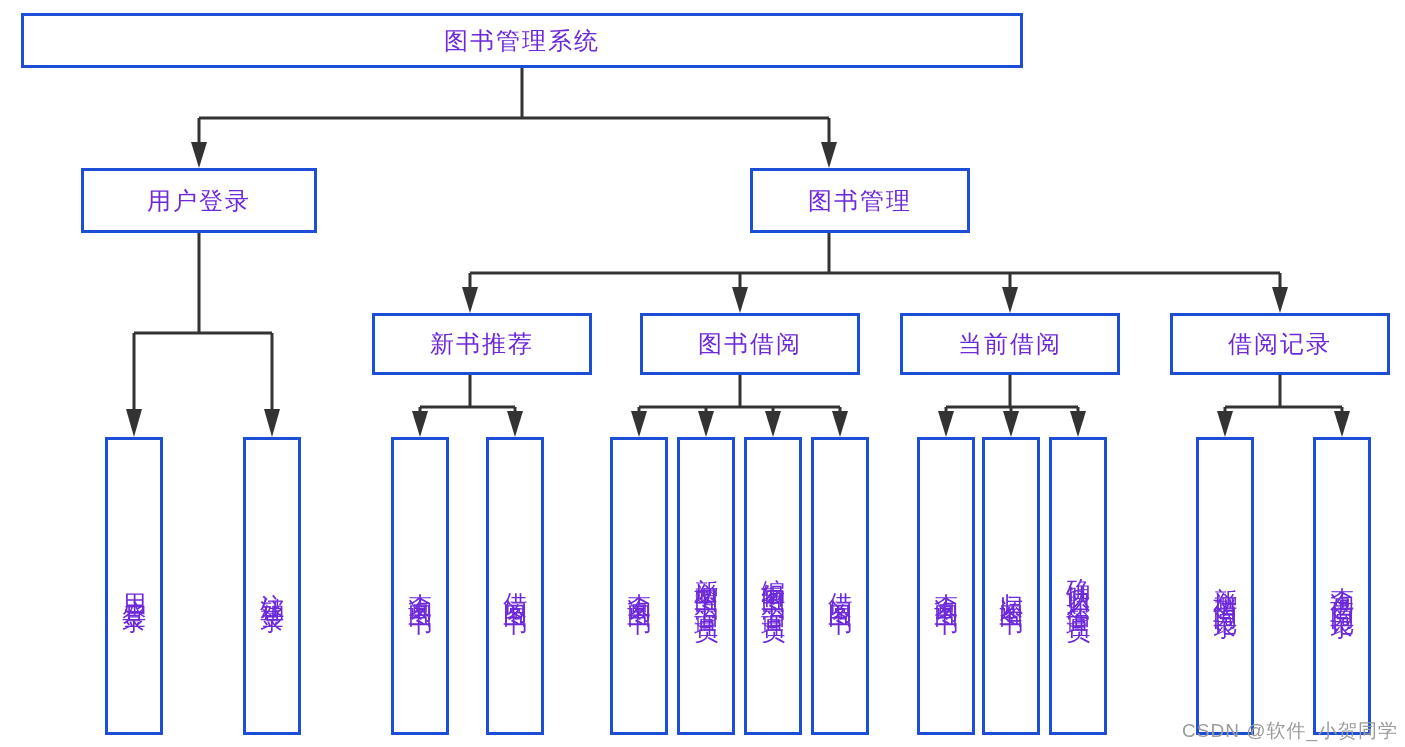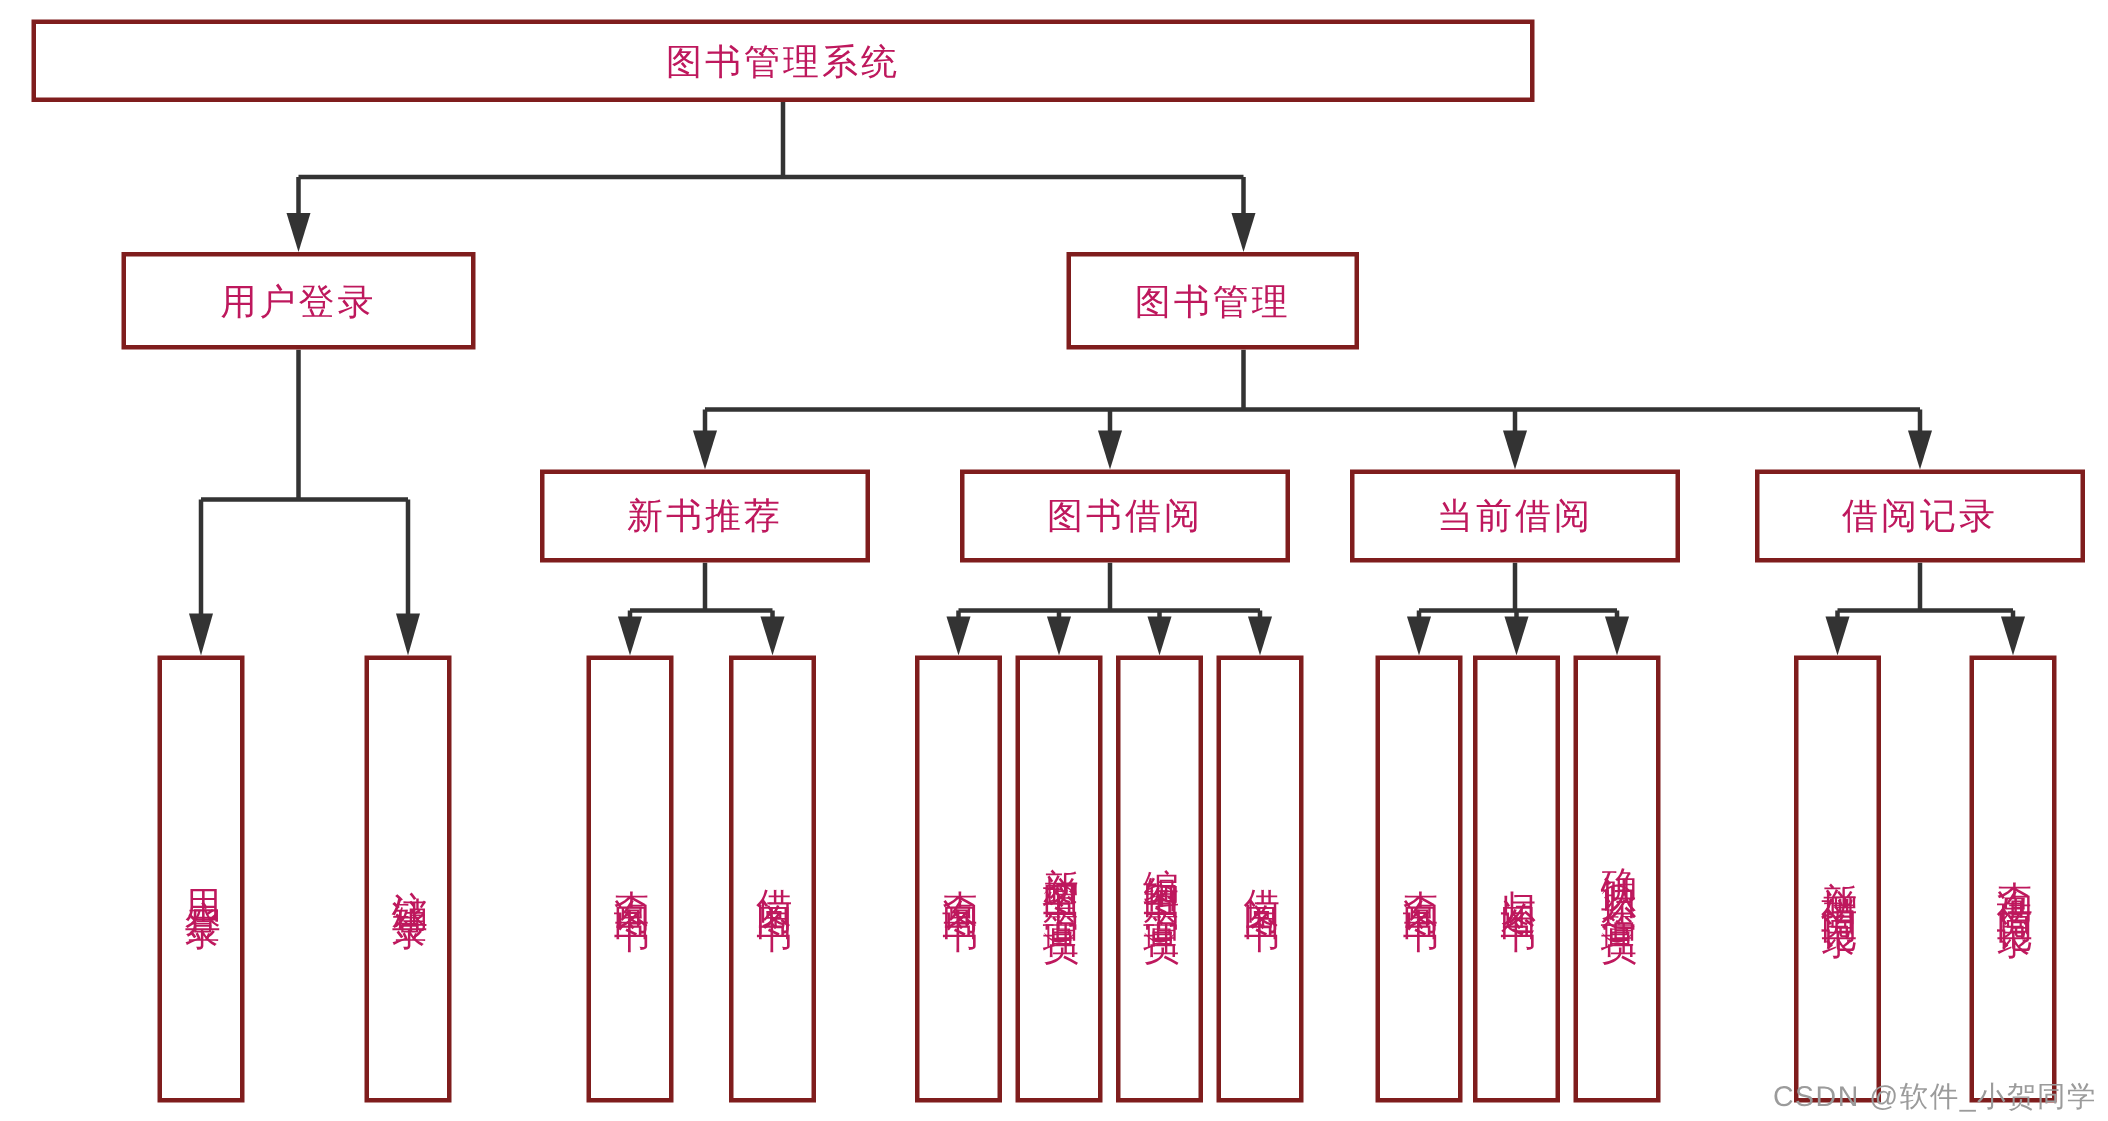--- a/index.html
+++ b/index.html
@@ -8,23 +8,23 @@
     width:1405px;height:747px;
     background:#fff;
     font-family:"Liberation Sans", sans-serif;
     overflow:hidden;
   }
   .wires{position:absolute;left:0;top:0;width:1405px;height:747px;}
   .wires path{stroke:#333;stroke-width:3;fill:none;}
   .wires polygon{fill:#333;stroke:none;}
   .box{
     position:absolute;box-sizing:border-box;
-    border:3px solid #7f1d1d;background:#fff;
+    border:3px solid #1d4ed8;background:#fff;
     display:flex;align-items:center;justify-content:center;
-    color:#be185d;
+    color:#6d28d9;
   }
   .h-box span{font-size:24px;letter-spacing:2px;white-space:nowrap;}
   .root-box{left:21px;top:13px;width:1002px;height:55px;}
   .l2{top:168px;height:65px;}
   .l3{top:313px;height:62px;width:220px;}
   .leaf{top:437px;height:298px;width:58px;}
   .leaf span{
     writing-mode:vertical-rl;text-orientation:mixed;
     font-size:24px;letter-spacing:6px;line-height:1.1;
     white-space:nowrap;
@@ -83,25 +83,25 @@
     </g>
   </svg>
 
   <div class="box h-box root-box">
     <span>图书管理系统</span>
   </div>
 
   <div class="box h-box l2" style="left:81px;width:236px;">
     <span>用户登录</span>
   </div>
-  <div class="box h-box l2" style="left:711px;width:195px;">
+  <div class="box h-box l2" style="left:750px;width:220px;">
     <span>图书管理</span>
   </div>
 
-  <div class="box h-box l3" style="left:360px;font-family:Liberation Mono, monospace;">
+  <div class="box h-box l3" style="left:372px;font-family:Liberation Mono, monospace;">
     <span>新书推荐</span>
   </div>
   <div class="box h-box l3" style="left:630px;margin-left:10px;">
     <span>图书借阅</span>
   </div>
   <div class="box h-box l3" style="left:900px;">
     <span>当前借阅</span>
   </div>
   <div class="box h-box l3" style="left:1170px;">
     <span>借阅记录</span>

